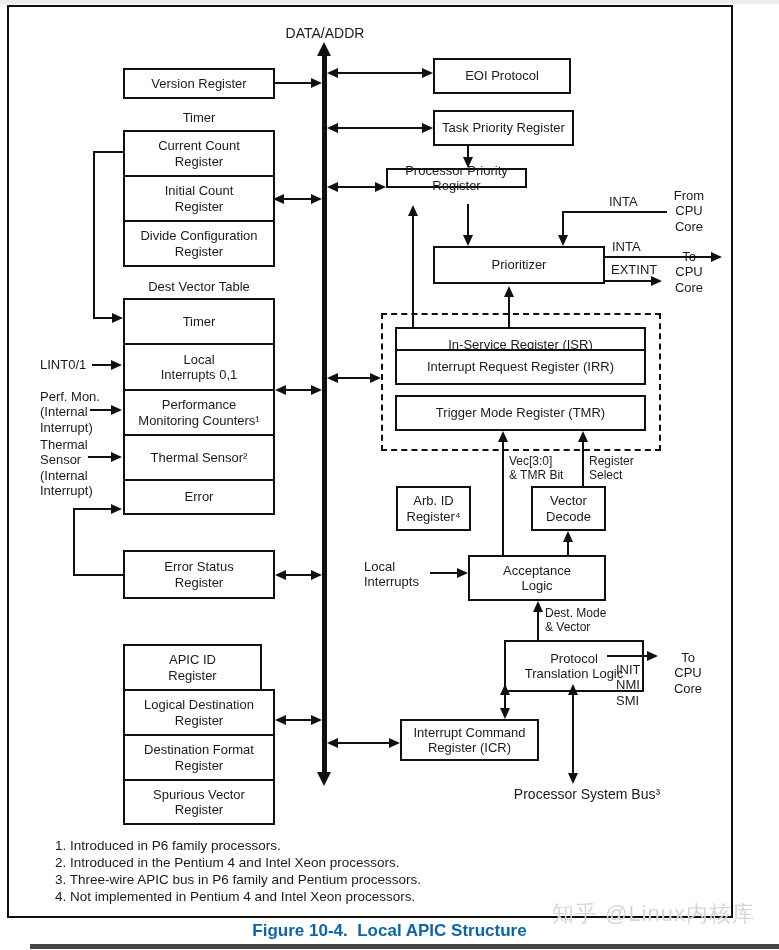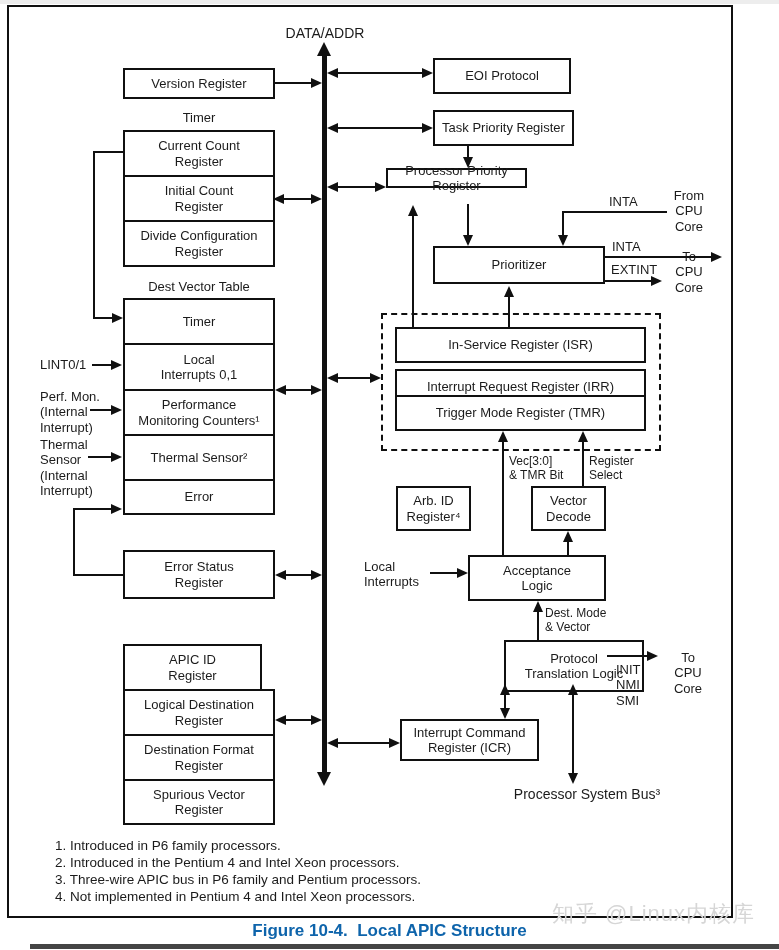--- a/index.html
+++ b/index.html
@@ -91,21 +91,21 @@
 Interrupt)</div>
 
   <div class="box" style="left:433px;top:58px;width:138px;height:36px;">EOI Protocol</div>
   <div class="box" style="left:433px;top:110px;width:141px;height:36px;">Task Priority Register</div>
   <div class="box" style="left:386px;top:168px;width:141px;height:20px;">Processor Priority
 Register</div>
   <div class="box" style="left:433px;top:246px;width:172px;height:38px;">Prioritizer</div>
 
   <div class="dashed"></div>
   <div class="box" style="left:395px;top:327px;width:251px;height:36px;">In-Service Register (ISR)</div>
-  <div class="box" style="left:395px;top:369px;width:251px;height:36px;">Interrupt Request Register (IRR)</div>
+  <div class="box" style="left:395px;top:349px;width:251px;height:36px;">Interrupt Request Register (IRR)</div>
   <div class="box" style="left:395px;top:395px;width:251px;height:36px;">Trigger Mode Register (TMR)</div>
 
   <div class="box" style="left:396px;top:486px;width:75px;height:45px;">Arb. ID
 Register⁴</div>
   <div class="box" style="left:531px;top:486px;width:75px;height:45px;">Vector
 Decode</div>
   <div class="box" style="left:468px;top:555px;width:138px;height:46px;">Acceptance
 Logic</div>
   <div class="box" style="left:468px;top:640px;width:140px;height:52px;margin-left:36px;">Protocol
 Translation Logic</div>

